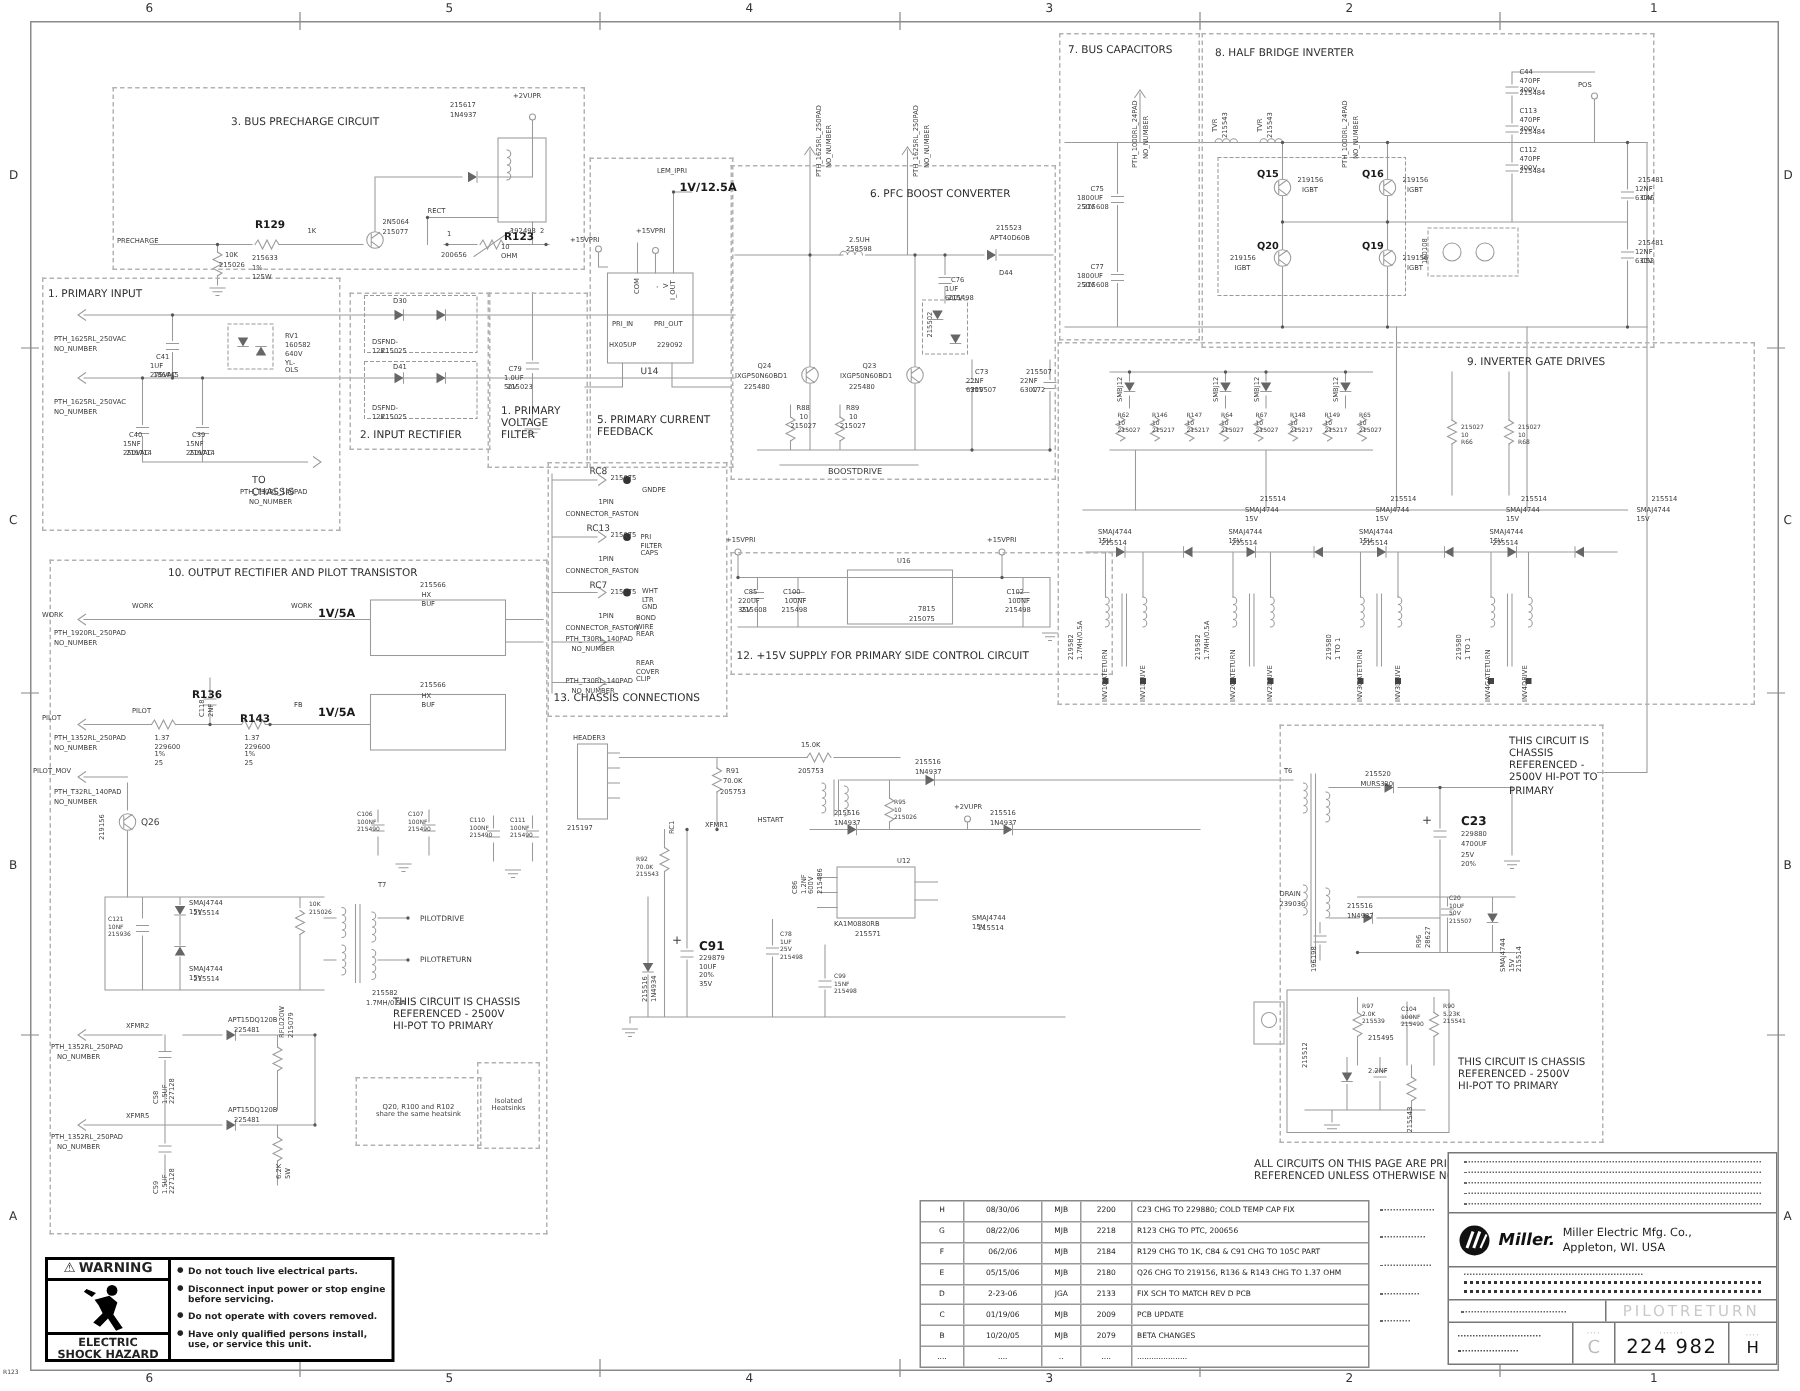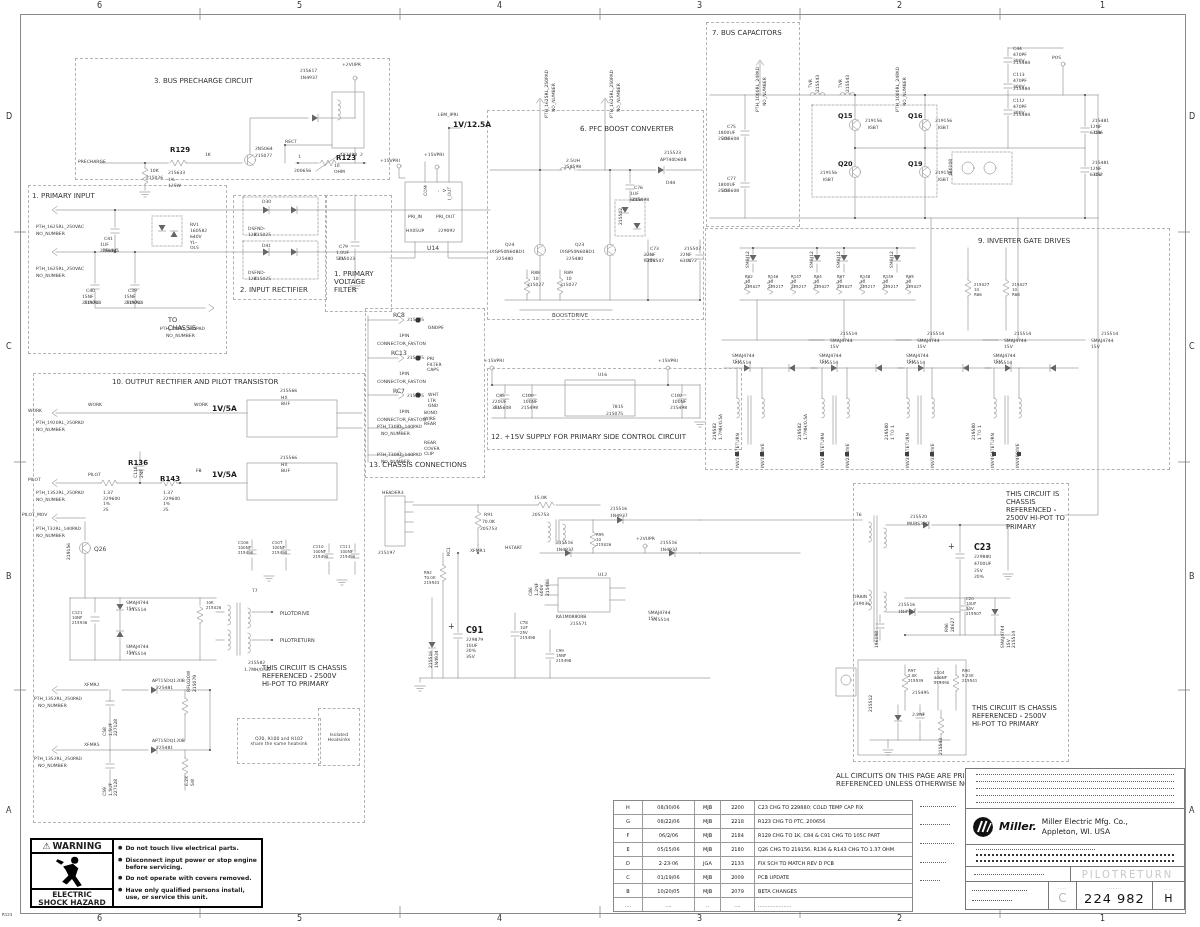--- a/index.html
+++ b/index.html
@@ -386,25 +386,32 @@
     <span class="blk-title" style="left:6px;top:90px">2. INPUT RECTIFIER</span>
     </div>
   <div class="blk" style="left:75px;top:58px;width:313px;height:120px">
     <span class="blk-title" style="left:78px;top:18px">3. BUS PRECHARGE CIRCUIT</span>
     </div>
   <div class="blk" style="left:325px;top:195px;width:65px;height:115px">
     <span class="blk-title" style="left:8px;top:74px">1. PRIMARY
 VOLTAGE
 FILTER</span>
     </div>
+  <div class="blk" style="left:393px;top:105px;width:94px;height:205px">
+    <span class="blk-title" style="left:4px;top:170px">5. PRIMARY CURRENT
+FEEDBACK</span>
+    </div>
   <div class="blk" style="left:487px;top:110px;width:215px;height:208px">
     <span class="blk-title" style="left:92px;top:14px">6. PFC BOOST CONVERTER</span>
     </div>
   <div class="blk" style="left:706px;top:22px;width:92px;height:203px">
     <span class="blk-title" style="left:5px;top:6px">7. BUS CAPACITORS</span>
+    </div>
+  <div class="blk" style="left:801px;top:22px;width:300px;height:208px">
+    <span class="blk-title" style="left:8px;top:8px">8. HALF BRIDGE INVERTER</span>
     </div>
   <div class="blk" style="left:705px;top:228px;width:463px;height:240px">
     <span class="blk-title" style="left:272px;top:8px">9. INVERTER GATE DRIVES</span>
     </div>
   <div class="blk" style="left:33px;top:373px;width:330px;height:448px">
     <span class="blk-title" style="left:78px;top:4px">10. OUTPUT RECTIFIER AND PILOT TRANSISTOR</span>
     </div>
   <div class="blk" style="left:853px;top:483px;width:214px;height:277px"></div>
   <div class="blk" style="left:487px;top:368px;width:253px;height:80px">
     <span class="blk-title" style="left:3px;top:64px">12. +15V SUPPLY FOR PRIMARY SIDE CONTROL CIRCUIT</span>

